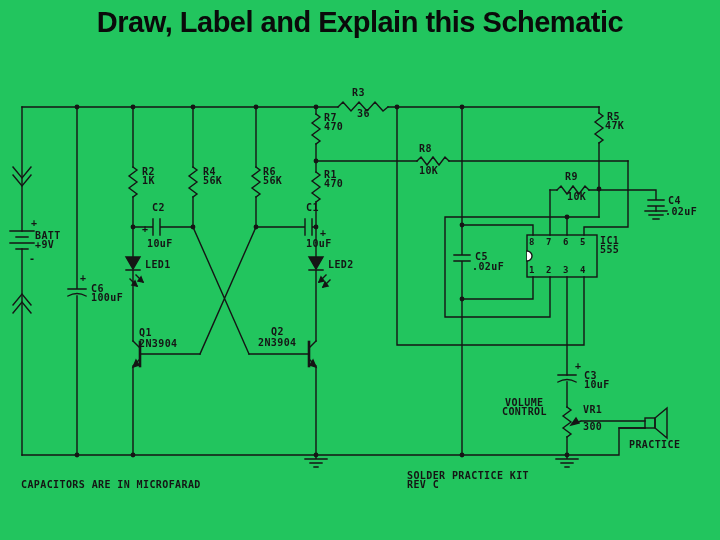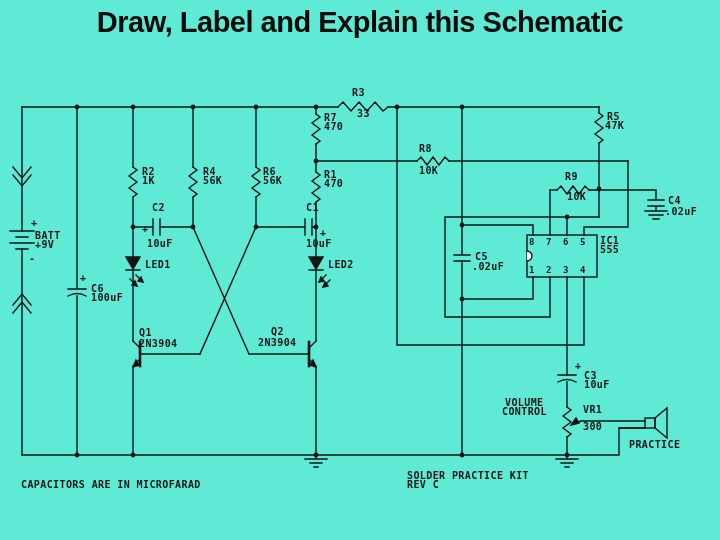--- a/index.html
+++ b/index.html
@@ -1,17 +1,17 @@
 <!DOCTYPE html>
 <html><head>
 <meta charset="utf-8">
 <style>
   html,body{margin:0;padding:0;background:#888;}
   #slide{
-    position:relative;width:720px;height:540px;background:#5eead4;
+    position:relative;width:720px;height:540px;background:#22c55e;
     overflow:hidden;font-family:"Liberation Sans",sans-serif;
   }
   #title{
     position:absolute;top:7px;left:0;width:720px;text-align:center;
     font:bold 29px/1.1 "Liberation Sans",sans-serif;color:#0a0a0a;letter-spacing:-0.5px;
   }
   #heading{
     position:absolute;top:57px;left:8px;
     font:bold 14px/1 "Liberation Sans",sans-serif;color:#3b3b3b;letter-spacing:0.4px;
   }
@@ -235,21 +235,21 @@
   <span class="lbl" style="left:203px;top:176px">56K</span>
   <span class="lbl" style="left:263px;top:167px">R6</span>
   <span class="lbl" style="left:263px;top:176px">56K</span>
 
   <span class="lbl" style="left:324px;top:113px">R7</span>
   <span class="lbl" style="left:324px;top:122px">470</span>
   <span class="lbl" style="left:324px;top:170px">R1</span>
   <span class="lbl" style="left:324px;top:179px">470</span>
 
   <span class="lbl" style="left:352px;top:88px">R3</span>
-  <span class="lbl" style="left:357px;top:109px">33</span>
+  <span class="lbl" style="left:357px;top:109px">36</span>
 
   <span class="lbl" style="left:419px;top:144px">R8</span>
   <span class="lbl" style="left:419px;top:166px">10K</span>
 
   <span class="lbl" style="left:607px;top:112px">R5</span>
   <span class="lbl" style="left:605px;top:121px">47K</span>
 
   <span class="lbl" style="left:565px;top:172px">R9</span>
   <span class="lbl" style="left:567px;top:192px">10K</span>
 

